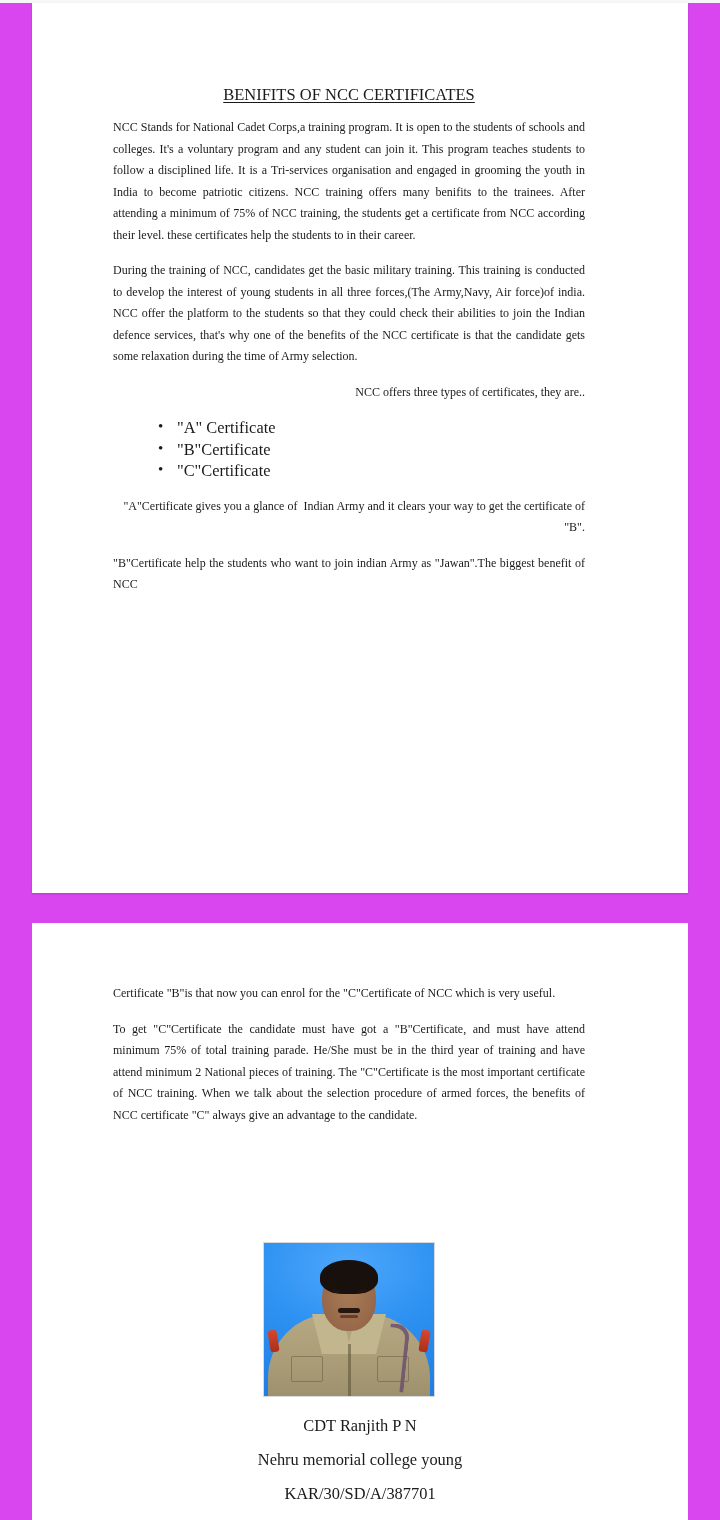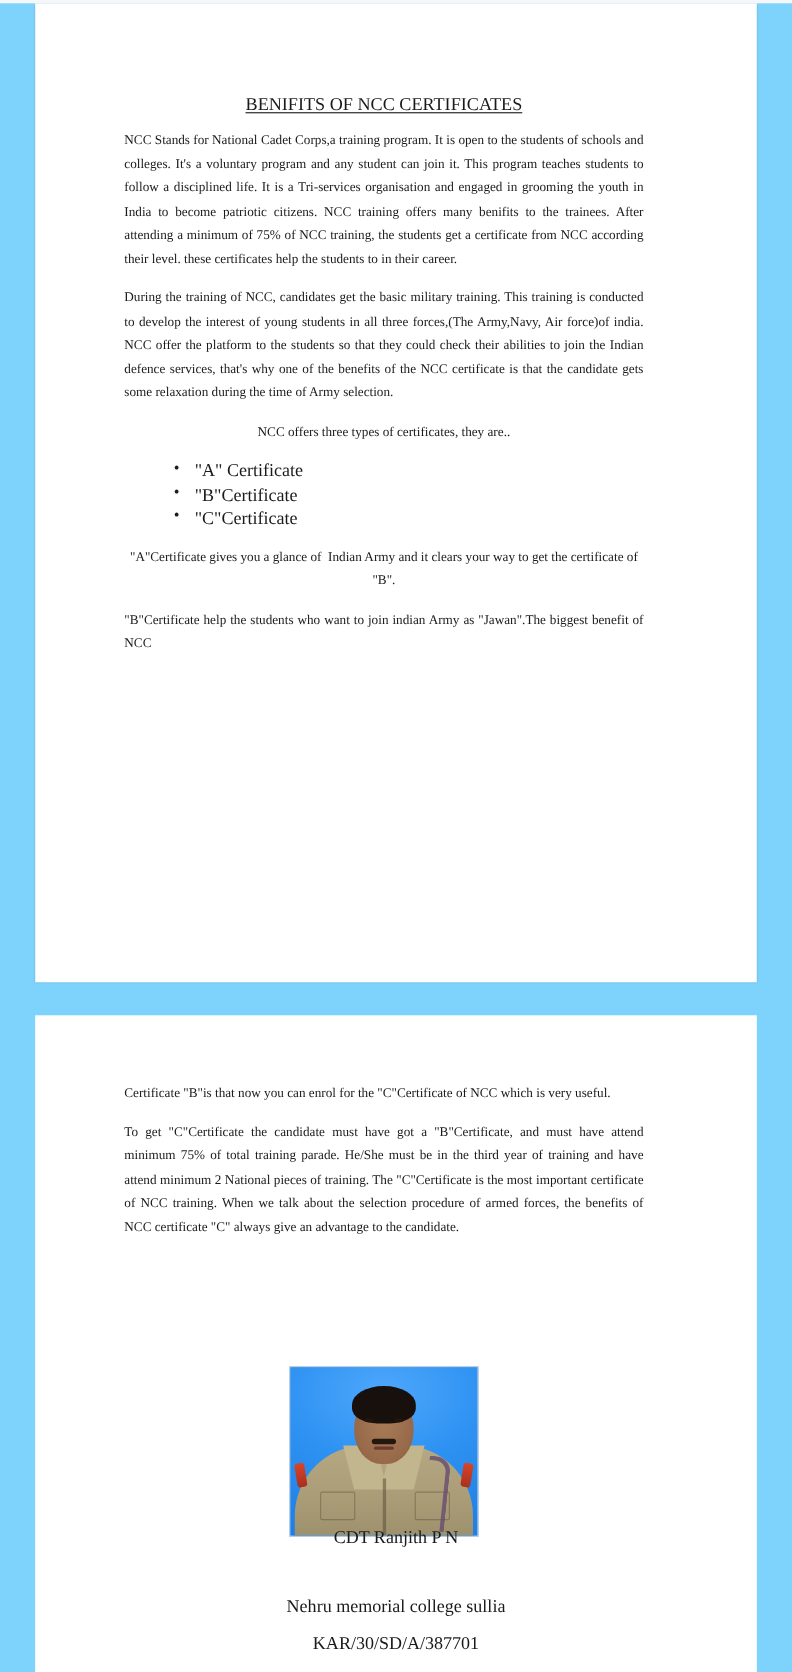--- a/index.html
+++ b/index.html
@@ -12,21 +12,21 @@
     height: 1520px;
     overflow: hidden;
     font-family: "Liberation Serif", "DejaVu Serif", serif;
     -webkit-font-smoothing: antialiased;
   }
 
   .viewer {
     position: relative;
     width: 720px;
     height: 1520px;
-    background: #7dd3fc;
+    background: #d946ef;
   }
 
   
   .top-strip {
     position: absolute;
     top: 0; left: 0;
     width: 720px;
     height: 3px;
     background: #f6f7f8;
   }
@@ -73,21 +73,21 @@
   p.para {
     margin: 0 0 14px 0;
     font-size: 12px;
     line-height: 21.5px;
     color: #1a1a1a;
     text-align: justify;
     text-justify: inter-word;
     white-space: pre-wrap;
   }
   p.para.last { margin-bottom: 0; }
-  p.para.ragged { text-align: center; }
+  p.para.ragged { text-align: right; }
 
   ul.cert-list {
     margin: 0 0 14px 0;
     padding: 0 0 0 64px;
     list-style: none;
   }
   ul.cert-list li {
     font-size: 16.4px;
     line-height: 21.5px;
     color: #1a1a1a;
@@ -265,21 +265,21 @@
 
   .caption {
     position: absolute;
     left: 0;
     width: 656px;
     text-align: center;
     font-size: 16.4px;
     line-height: 21px;
     color: #1a1a1a;
   }
-  .cap-1 { top: 464px; }
+  .cap-1 { top: 492px; }
   .cap-2 { top: 526px; }
   .cap-3 { top: 560px; }
   .cap-4 { top: 592px; }
 </style>
 </head>
 <body>
 
 <div class="viewer">
 
   <div class="top-strip"></div>
@@ -334,19 +334,19 @@
         <div class="ph-brow l"></div>
         <div class="ph-brow r"></div>
         <div class="ph-eye l"></div>
         <div class="ph-eye r"></div>
         <div class="ph-stache"></div>
         <div class="ph-mouth"></div>
       </div>
     </div>
 
     <div class="caption cap-1">CDT Ranjith P N</div>
-    <div class="caption cap-2">Nehru memorial college sullia</div>
+    <div class="caption cap-2">Nehru memorial college young</div>
     <div class="caption cap-3">KAR/30/SD/A/387701</div>
     <div class="caption cap-4">18 KAR BN NCC PUTTUR</div>
 
   </div>
 
 </div>
 
 </body></html>

